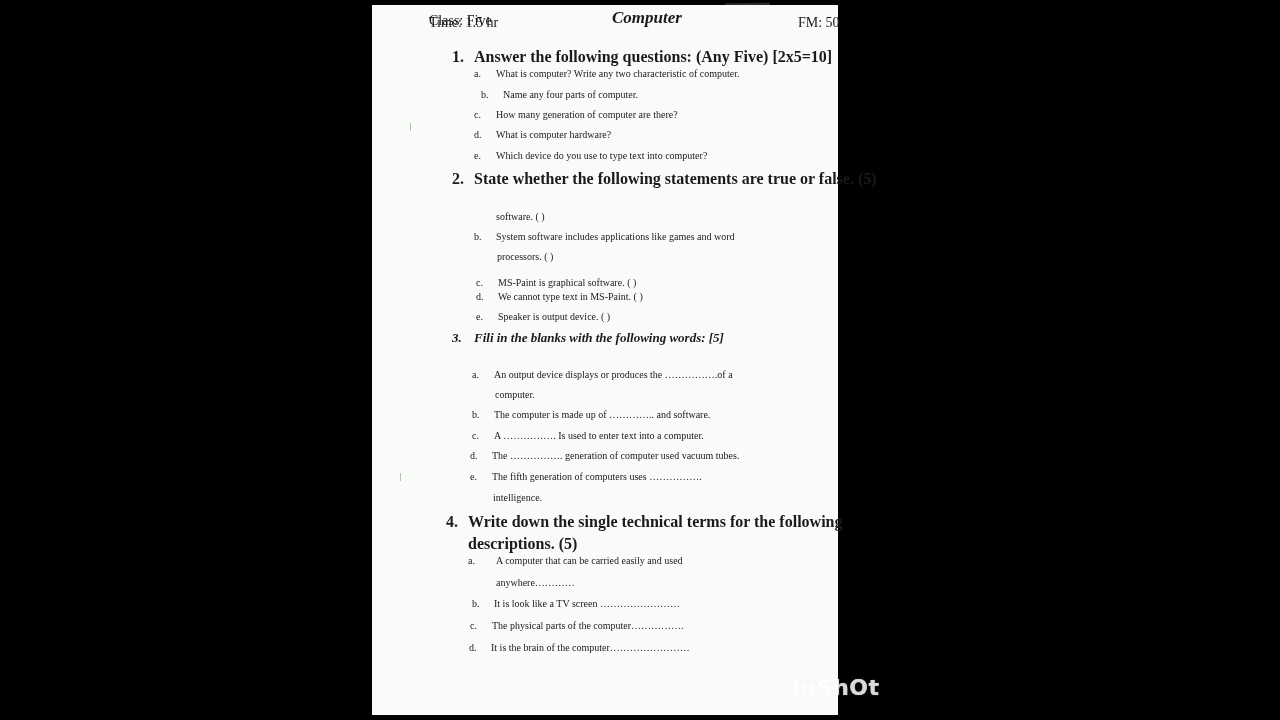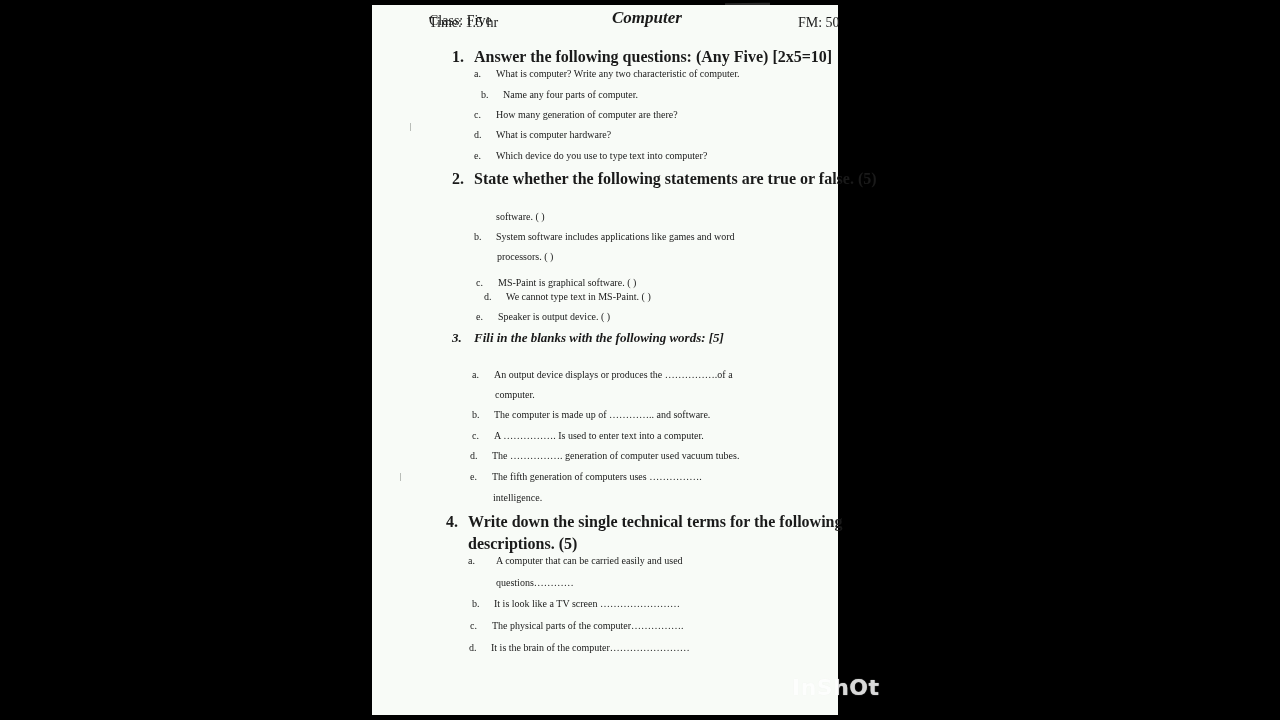--- a/index.html
+++ b/index.html
@@ -83,40 +83,40 @@
   <div class="abs item" style="left:102px; top:124px;"><span class="lbl">d.</span><span>What is computer hardware?</span></div>
   <div class="abs item" style="left:102px; top:145px;"><span class="lbl">e.</span><span>Which device do you use to type text into computer?</span></div>
 
   <div class="abs q" style="left:80px; top:165px;">
     <span class="lbl">2.</span><span>State whether the following statements are true or false. (5)</span>
   </div>
   <div class="abs item" style="left:124px; top:206px;"><span>software.  (      )</span></div>
   <div class="abs item" style="left:102px; top:226px;"><span class="lbl">b.</span><span>System software includes applications like games and word</span></div>
   <div class="abs item" style="left:125px; top:246px;"><span>processors. (      )</span></div>
   <div class="abs item" style="left:104px; top:272px;"><span class="lbl">c.</span><span>MS-Paint is graphical software. (     )</span></div>
-  <div class="abs item" style="left:104px; top:286px;margin-left:8px;"><span class="lbl">d.</span><span>We cannot type text in MS-Paint. (    )</span></div>
+  <div class="abs item" style="left:104px; top:286px;"><span class="lbl">d.</span><span>We cannot type text in MS-Paint. (    )</span></div>
   <div class="abs item" style="left:104px; top:306px;"><span class="lbl">e.</span><span>Speaker is output device. (    )</span></div>
 
   <div class="abs q q-italic" style="left:80px; top:325px; font-size:13px;">
     <span class="lbl">3.</span><span>Fili in the blanks with the following words: [5]</span>
   </div>
   <div class="abs item" style="left:100px; top:364px;"><span class="lbl">a.</span><span>An output device displays or produces the …………….of a</span></div>
   <div class="abs item" style="left:123px; top:384px;"><span>computer.</span></div>
   <div class="abs item" style="left:100px; top:404px;"><span class="lbl">b.</span><span>The computer is made up of ………….. and software.</span></div>
   <div class="abs item" style="left:100px; top:425px;"><span class="lbl">c.</span><span>A ……………. Is used to enter text into a computer.</span></div>
   <div class="abs item" style="left:98px; top:445px;"><span class="lbl">d.</span><span>The ……………. generation of computer used vacuum tubes.</span></div>
   <div class="abs item" style="left:98px; top:466px;"><span class="lbl">e.</span><span>The fifth generation of computers uses …………….</span></div>
   <div class="abs item" style="left:121px; top:487px;"><span>intelligence.</span></div>
 
   <div class="abs q" style="left:74px; top:508px;">
     <span class="lbl">4.</span><span>Write down the single technical terms for the following</span>
   </div>
   <div class="abs q" style="left:96px; top:530px;">descriptions. (5)</div>
   <div class="abs item" style="left:96px; top:550px;"><span class="lbl" style="width:28px;">a.</span><span>A computer that can be carried easily and used</span></div>
-  <div class="abs item" style="left:124px; top:572px;"><span>questions…………</span></div>
+  <div class="abs item" style="left:124px; top:572px;"><span>anywhere…………</span></div>
   <div class="abs item" style="left:100px; top:593px;"><span class="lbl">b.</span><span>It is look like a TV screen ……………………</span></div>
   <div class="abs item" style="left:98px; top:615px;"><span class="lbl">c.</span><span>The physical parts of the computer…………….</span></div>
   <div class="abs item" style="left:97px; top:637px;"><span class="lbl">d.</span><span>It is the brain of the computer……………………</span></div>
 
   <div class="speck" style="left:38px; top:118px;"></div>
   <div class="speck" style="left:28px; top:468px;"></div>
 
   <div class="watermark">InShOt</div>
 </div>
 

